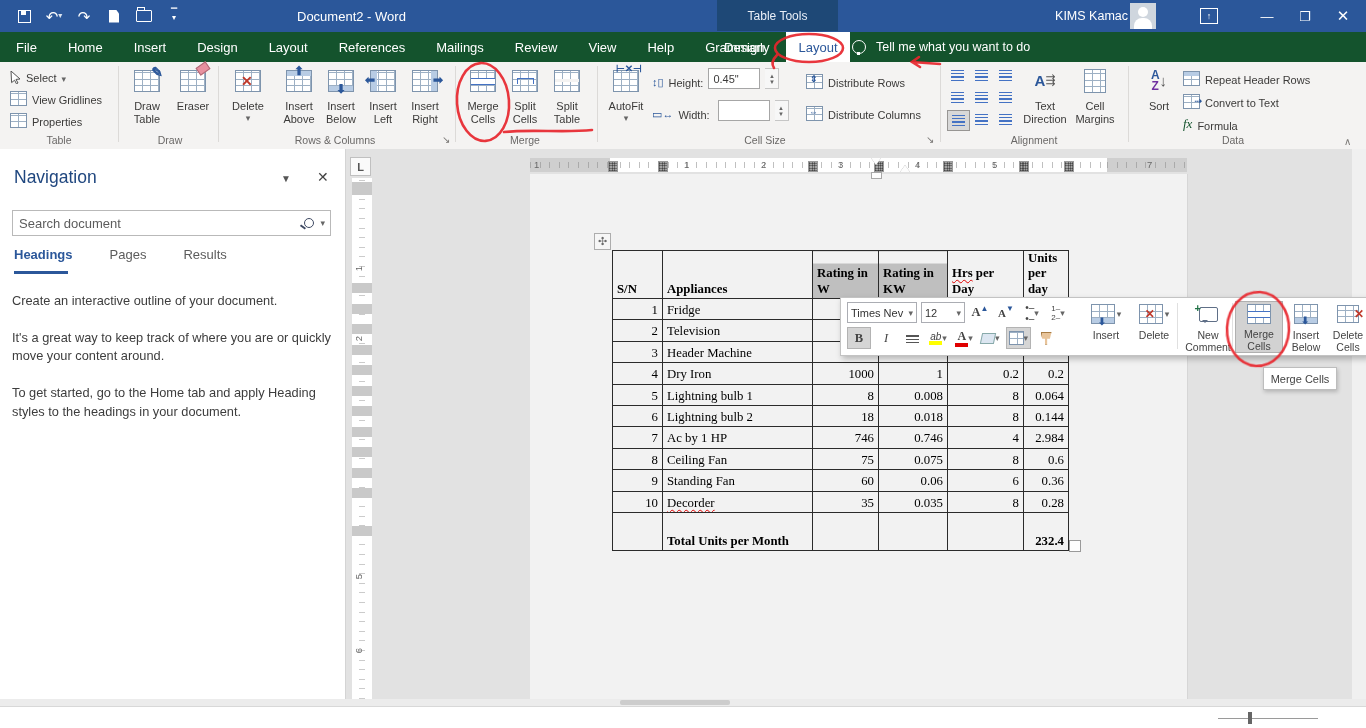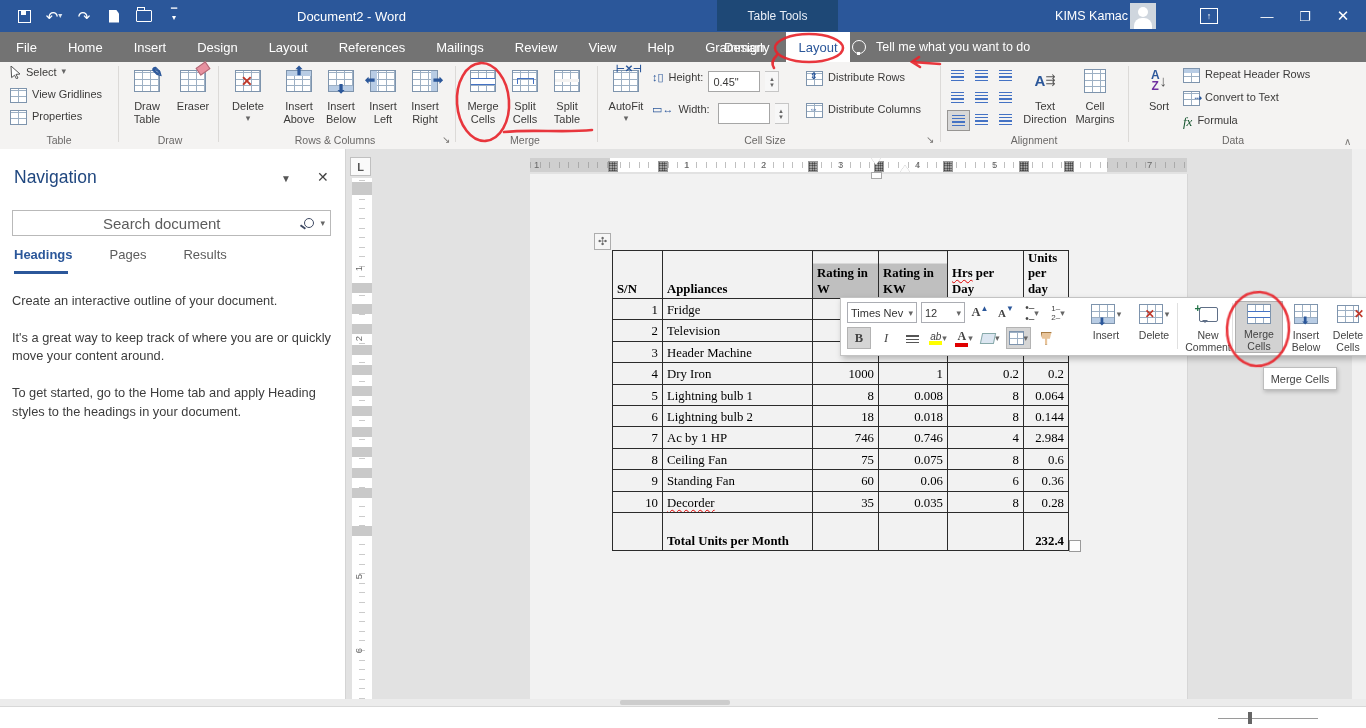--- a/index.html
+++ b/index.html
@@ -21,21 +21,21 @@
   .ttools{position:absolute;left:717px;top:0;width:121px;height:31px;background:#1e4876;display:flex;align-items:center;justify-content:center;font-size:12px;color:#e8eef7;}
   .doctitle{position:absolute;left:297px;top:0;height:32px;display:flex;align-items:center;font-size:13px;color:#fff;}
   .userchip{position:absolute;right:210px;top:0;height:32px;display:flex;align-items:center;gap:2px;font-size:12.5px;color:#fff;}
   .avatar{width:26px;height:26px;background:#cfd6de;position:relative;overflow:hidden;}
   .avatar:before{content:"";position:absolute;left:8px;top:4px;width:10px;height:10px;border-radius:50%;background:#fff;}
   .avatar:after{content:"";position:absolute;left:4px;top:15px;width:18px;height:12px;border-radius:8px 8px 0 0;background:#fff;}
   .ribopts{position:absolute;right:148px;top:8px;width:16px;height:14px;border:1.3px solid #fff;display:flex;align-items:center;justify-content:center;font-size:9px;color:#fff;}
   .winbtn{position:absolute;top:0;width:34px;height:32px;display:flex;align-items:center;justify-content:center;color:#fff;font-size:13px;}
 
   
-  .tabrow{position:absolute;left:0;top:32px;width:1366px;height:30px;background:#737373;color:#fff;}
+  .tabrow{position:absolute;left:0;top:32px;width:1366px;height:30px;background:#14532d;color:#fff;}
   .tabs{position:absolute;left:14px;top:0;height:30px;display:flex;align-items:center;gap:27px;font-size:13px;}
   .tab{padding:0 2px;cursor:default;white-space:nowrap;}
   .ctxtabs{position:absolute;left:712px;top:0;height:30px;display:flex;align-items:center;gap:10px;font-size:13px;}
   .ctab{padding:6px 12px;}
   .ctab.active{background:#fff;color:#2b579a;height:18px;display:flex;align-items:center;}
   .tellme{position:absolute;left:852px;top:0;height:30px;display:flex;align-items:center;gap:10px;font-size:12.5px;color:#fff;}
   .bulb{width:12px;height:12px;border:1.4px solid #fff;border-radius:50%;position:relative;}
   .bulb:after{content:"";position:absolute;left:3.5px;top:11px;width:3px;height:3px;background:#fff;}
   .share{position:absolute;right:26px;top:32px;height:30px;display:flex;align-items:center;gap:6px;font-size:12.5px;color:#fff;}
   .person{width:9px;height:9px;border:1.3px solid #fff;border-radius:50%;position:relative;}
@@ -44,21 +44,21 @@
   .smiley:before{content:"";position:absolute;left:4px;top:5px;width:2.5px;height:2.5px;border-radius:50%;background:#5a3c00;box-shadow:5.5px 0 0 #5a3c00;}
   .smiley:after{content:"";position:absolute;left:4px;top:9px;width:8px;height:4px;border-bottom:1.6px solid #5a3c00;border-radius:0 0 8px 8px;}
 
   
   .ribbon{position:absolute;left:0;top:62px;width:1366px;height:87px;background:#f4f3f2;border-bottom:1px solid #d2d0ce;font-size:11px;color:#3b3a39;}
   .gsep{position:absolute;top:4px;height:76px;width:1px;background:#dcdad8;}
   .glabel{position:absolute;bottom:3px;text-align:center;font-size:10.5px;color:#6a6867;}
   .dlg{position:absolute;bottom:4px;font-size:10px;color:#7b7977;}
   .bigbtn{position:absolute;top:3px;width:46px;display:flex;flex-direction:column;align-items:center;text-align:center;line-height:1.15;}
   .bigbtn .ic{height:32px;display:flex;align-items:center;justify-content:center;margin-bottom:3px;}
-  .smallrow{position:absolute;display:flex;align-items:flex-start;gap:5px;height:18px;white-space:nowrap;}
+  .smallrow{position:absolute;display:flex;align-items:flex-end;gap:5px;height:18px;white-space:nowrap;}
   .gi{width:24px;height:20px;border:1px solid #7e94ad;background:
       repeating-linear-gradient(0deg,transparent 0 5.2px,#9db0c4 5.2px 6.2px),
       repeating-linear-gradient(90deg,transparent 0 7px,#9db0c4 7px 8px),#fff;position:relative;}
   .gi.small{width:15px;height:13px;background-size:100% 100%;}
   .ov{position:absolute;font-weight:bold;}
   .blue{color:#2b579a;}
   .band{position:absolute;left:0;width:100%;height:5px;background:#b8cce4;}
   .redx{position:absolute;color:#c0392b;font-weight:bold;font-size:14px;line-height:1;}
   .spinbox{width:46px;height:19px;border:1px solid #a6a6a6;background:#fff;font-size:11px;display:flex;align-items:center;padding-left:4px;}
   .spinner{width:13px;height:19px;border:1px solid #c6c6c6;border-left:none;display:flex;flex-direction:column;align-items:center;justify-content:center;font-size:6px;color:#666;line-height:1;background:#f7f7f7;}
@@ -66,21 +66,21 @@
   .alines{width:13px;height:11px;background:repeating-linear-gradient(0deg,#4472c4 0 1.4px,transparent 1.4px 3.4px);}
   .alignbtn.sel{background:#d8d8d8;border:1px solid #979593;}
   .chev{color:#666;font-size:9px;}
 
   
   .navpane{position:absolute;left:0;top:149px;width:345px;height:550px;background:#fff;border-right:1px solid #d4d4d4;}
   .navtitle{position:absolute;left:14px;top:18px;font-size:17.5px;color:#20477f;}
   .navdd{position:absolute;left:281px;top:24px;font-size:10px;color:#555;}
   .navclose{position:absolute;left:317px;top:20px;font-size:14px;color:#444;}
   .searchbox{position:absolute;left:12px;top:61px;width:317px;height:24px;border:1px solid #b9b9b9;background:#fff;display:flex;align-items:center;}
-  .searchtext{flex:1;padding-left:6px;font-size:15px;color:#5c5c5c;text-align:center;}
+  .searchtext{flex:1;padding-left:6px;font-size:13px;color:#5c5c5c;}
   .mag{width:8px;height:8px;border:1.8px solid #3f4a63;border-radius:50%;position:relative;margin-right:6px;}
   .mag:after{content:"";position:absolute;left:-5px;top:7px;width:6px;height:1.8px;background:#3f4a63;transform:rotate(35deg);}
   .navtabs{position:absolute;left:14px;top:98px;display:flex;gap:37px;font-size:13px;color:#5c5c5c;}
   .navtab.active{color:#2b579a;font-weight:bold;}
   .navunderline{position:absolute;left:14px;top:122px;width:54px;height:3px;background:#2b579a;}
   .navbody{position:absolute;left:12px;top:143px;width:322px;font-size:12.8px;color:#3d3d3d;line-height:1.42;}
   .navbody p{margin:0 0 19px 0;}
 
   
   .canvas{position:absolute;left:346px;top:149px;width:1020px;height:550px;background:#e2e2e2;}

